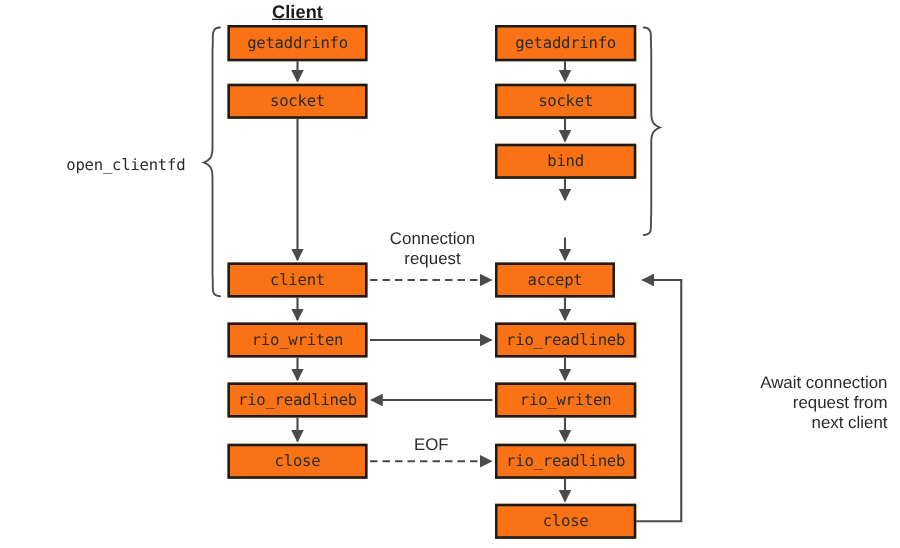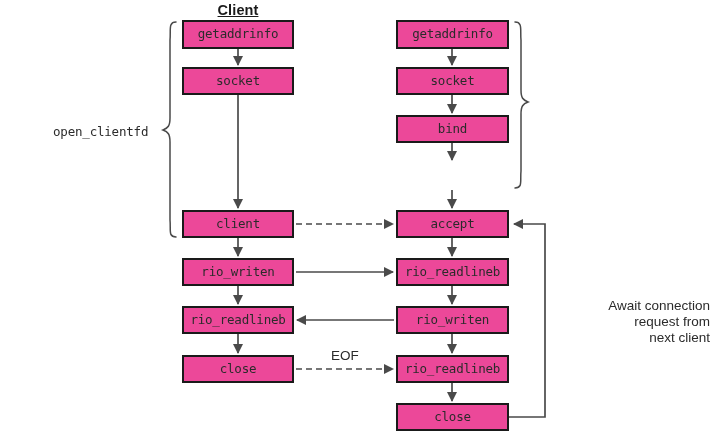--- a/index.html
+++ b/index.html
@@ -29,21 +29,21 @@
     font-weight: bold;
     font-size: 14.5px;
     color: #1a1a1a;
     text-align: center;
     letter-spacing: 0.1px;
   }
   .node {
     position: absolute;
     box-sizing: border-box;
     border: 2.2px solid #1a1a1a;
-    background: #ec4899;
+    background: #f97316;
     font-family: "DejaVu Sans Mono", monospace;
     font-size: 12.5px;
     color: #2b2b2b;
     display: flex;
     align-items: center;
     justify-content: center;
     line-height: 1;
     white-space: nowrap;
     letter-spacing: -0.2px;
   }
@@ -76,28 +76,30 @@
   <div class="node" style="left:182px; top:20px; width:112px; height:29px;">getaddrinfo</div>
   <div class="node" style="left:182px; top:67px; width:112px; height:28px;">socket</div>
   <div class="node" style="left:182px; top:210px; width:112px; height:28px;">client</div>
   <div class="node" style="left:182px; top:258px; width:112px; height:28px;">rio_writen</div>
   <div class="node" style="left:182px; top:306px; width:112px; height:28px;">rio_readlineb</div>
   <div class="node" style="left:182px; top:355px; width:112px; height:28px;">close</div>
 
   <div class="node" style="left:396px; top:20px; width:113px; height:29px;">getaddrinfo</div>
   <div class="node" style="left:396px; top:67px; width:113px; height:28px;">socket</div>
   <div class="node" style="left:396px; top:115px; width:113px; height:28px;">bind</div>
-  <div class="node" style="left:396px; top:210px; width:113px; height:28px;">accept</div>
+  <div class="node" style="left:396px; top:210px; width:96px; height:28px;">accept</div>
   <div class="node" style="left:396px; top:258px; width:113px; height:28px;">rio_readlineb</div>
   <div class="node" style="left:396px; top:306px; width:113px; height:28px;">rio_writen</div>
   <div class="node" style="left:396px; top:355px; width:113px; height:28px;">rio_readlineb</div>
   <div class="node" style="left:396px; top:403px; width:113px; height:28px;">close</div>
 
   <div class="brace-label" style="left:53px; top:124px;">open_clientfd</div>
 
+  <div class="edge-label center" style="left:300px; top:183px; width:92px;">Connection
+request</div>
   <div class="edge-label center" style="left:312px; top:348px; width:66px;">EOF</div>
   <div class="edge-label left" style="left:560px; top:298px; width:150px;">Await connection
 request from
 next client</div>
 
   <svg id="wires" viewBox="0 0 720 438" xmlns="http://www.w3.org/2000/svg">
     <defs>
       <marker id="arrow" viewBox="0 0 10 10" refX="9" refY="5" markerWidth="6" markerHeight="6" orient="auto-start-reverse">
         <path d="M 0 0 L 10 5 L 0 10 z" fill="#4a4a4a"></path>
       </marker>

